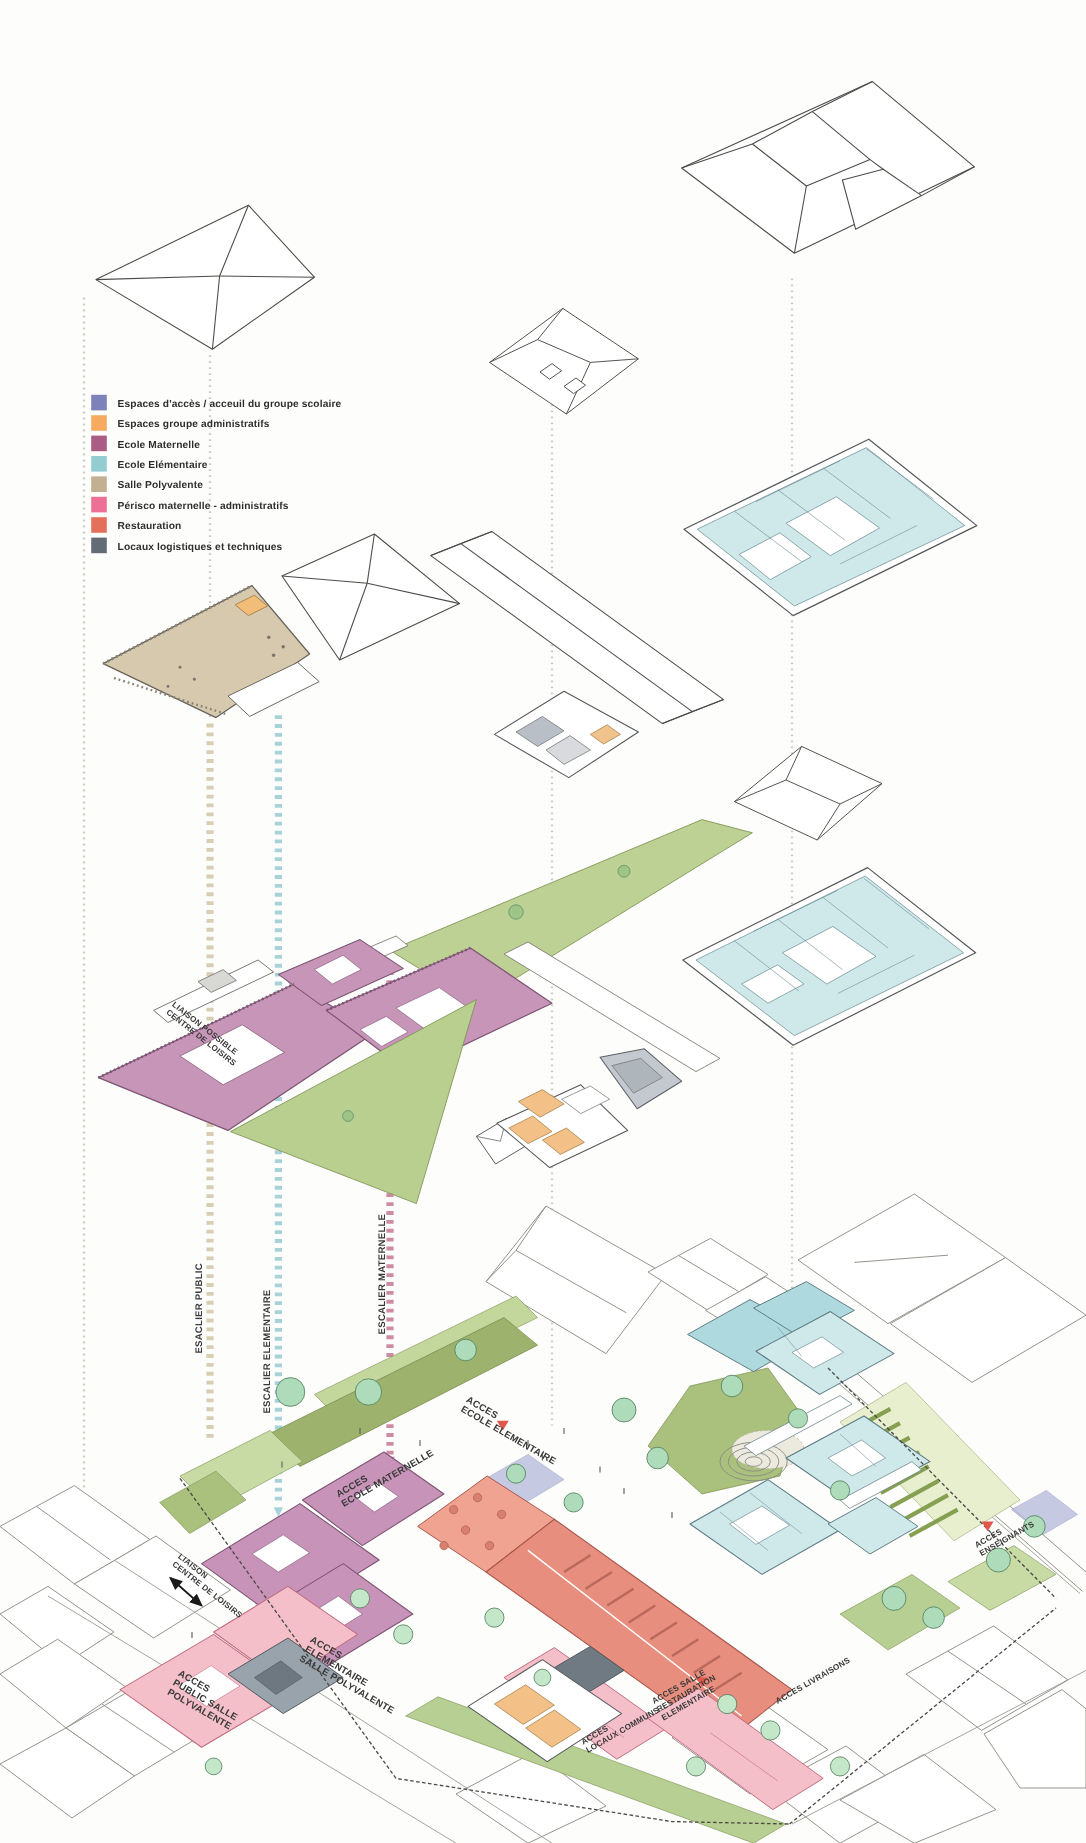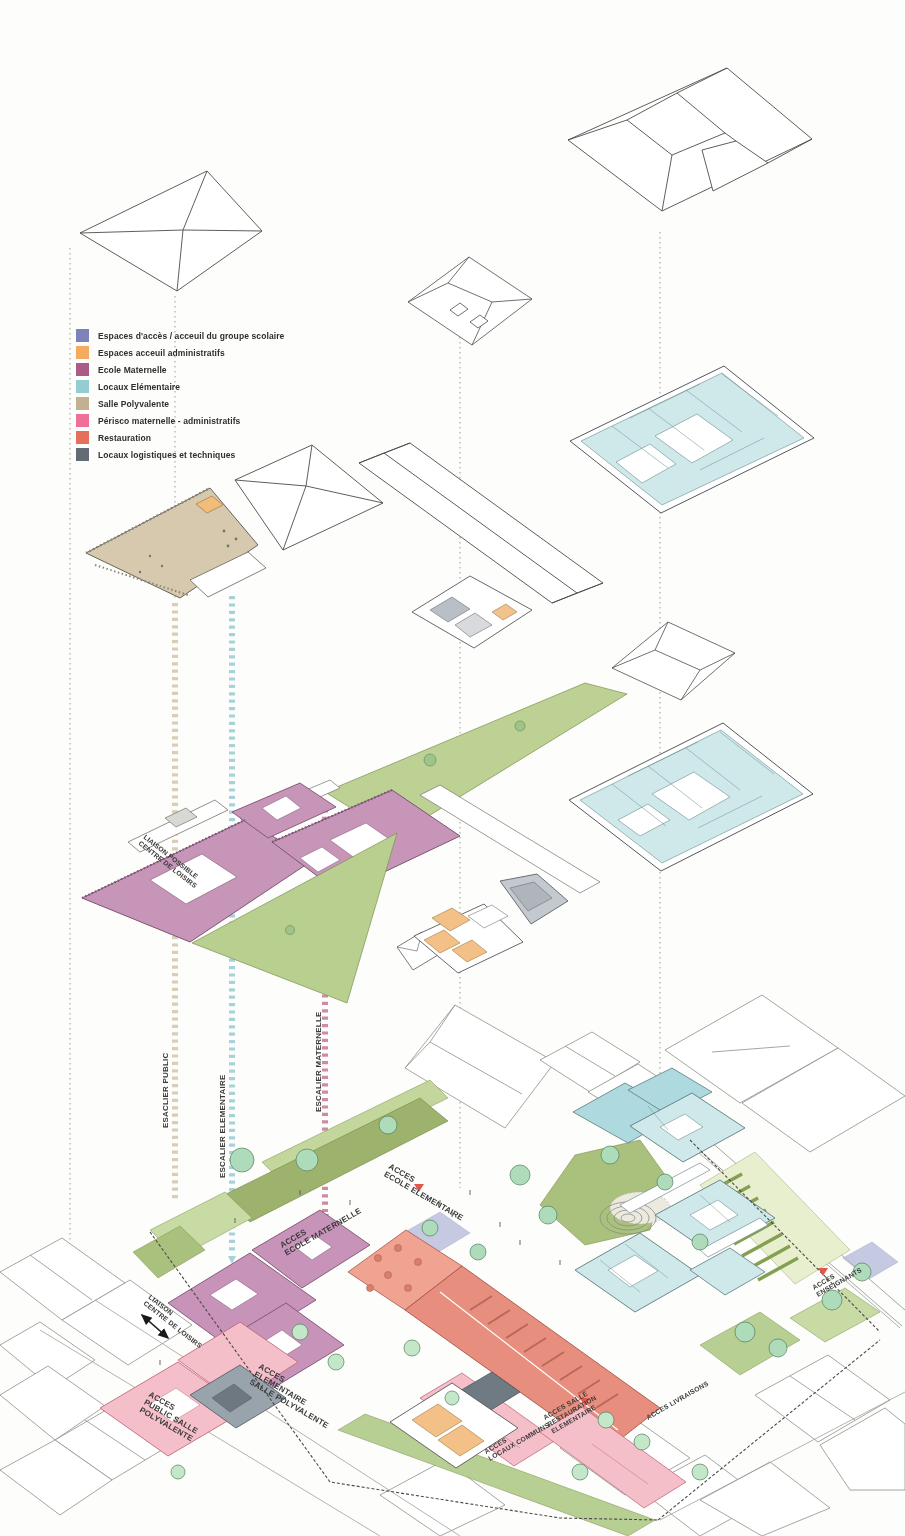--- a/index.html
+++ b/index.html
@@ -19,29 +19,29 @@
 
 <div class="stage">
 
 <div class="legend">
   <div class="legend-row">
     <span class="legend-swatch" style="background-color: rgb(125, 130, 184);"></span>
     <span class="legend-label">Espaces d'accès / acceuil du groupe scolaire</span>
   </div>
   <div class="legend-row">
     <span class="legend-swatch" style="background-color: rgb(244, 171, 95);"></span>
-    <span class="legend-label">Espaces acceuil administratifs</span>
+    <span class="legend-label">Espaces groupe administratifs</span>
   </div>
   <div class="legend-row">
     <span class="legend-swatch" style="background-color: rgb(170, 92, 132);"></span>
     <span class="legend-label">Ecole Maternelle</span>
   </div>
   <div class="legend-row">
     <span class="legend-swatch" style="background-color: rgb(147, 204, 209);"></span>
-    <span class="legend-label">Locaux Elémentaire</span>
+    <span class="legend-label">Ecole Elémentaire</span>
   </div>
   <div class="legend-row">
     <span class="legend-swatch" style="background-color: rgb(195, 175, 146);"></span>
     <span class="legend-label">Salle Polyvalente</span>
   </div>
   <div class="legend-row">
     <span class="legend-swatch" style="background-color: rgb(238, 112, 150);"></span>
     <span class="legend-label">Périsco maternelle - administratifs</span>
   </div>
   <div class="legend-row">

